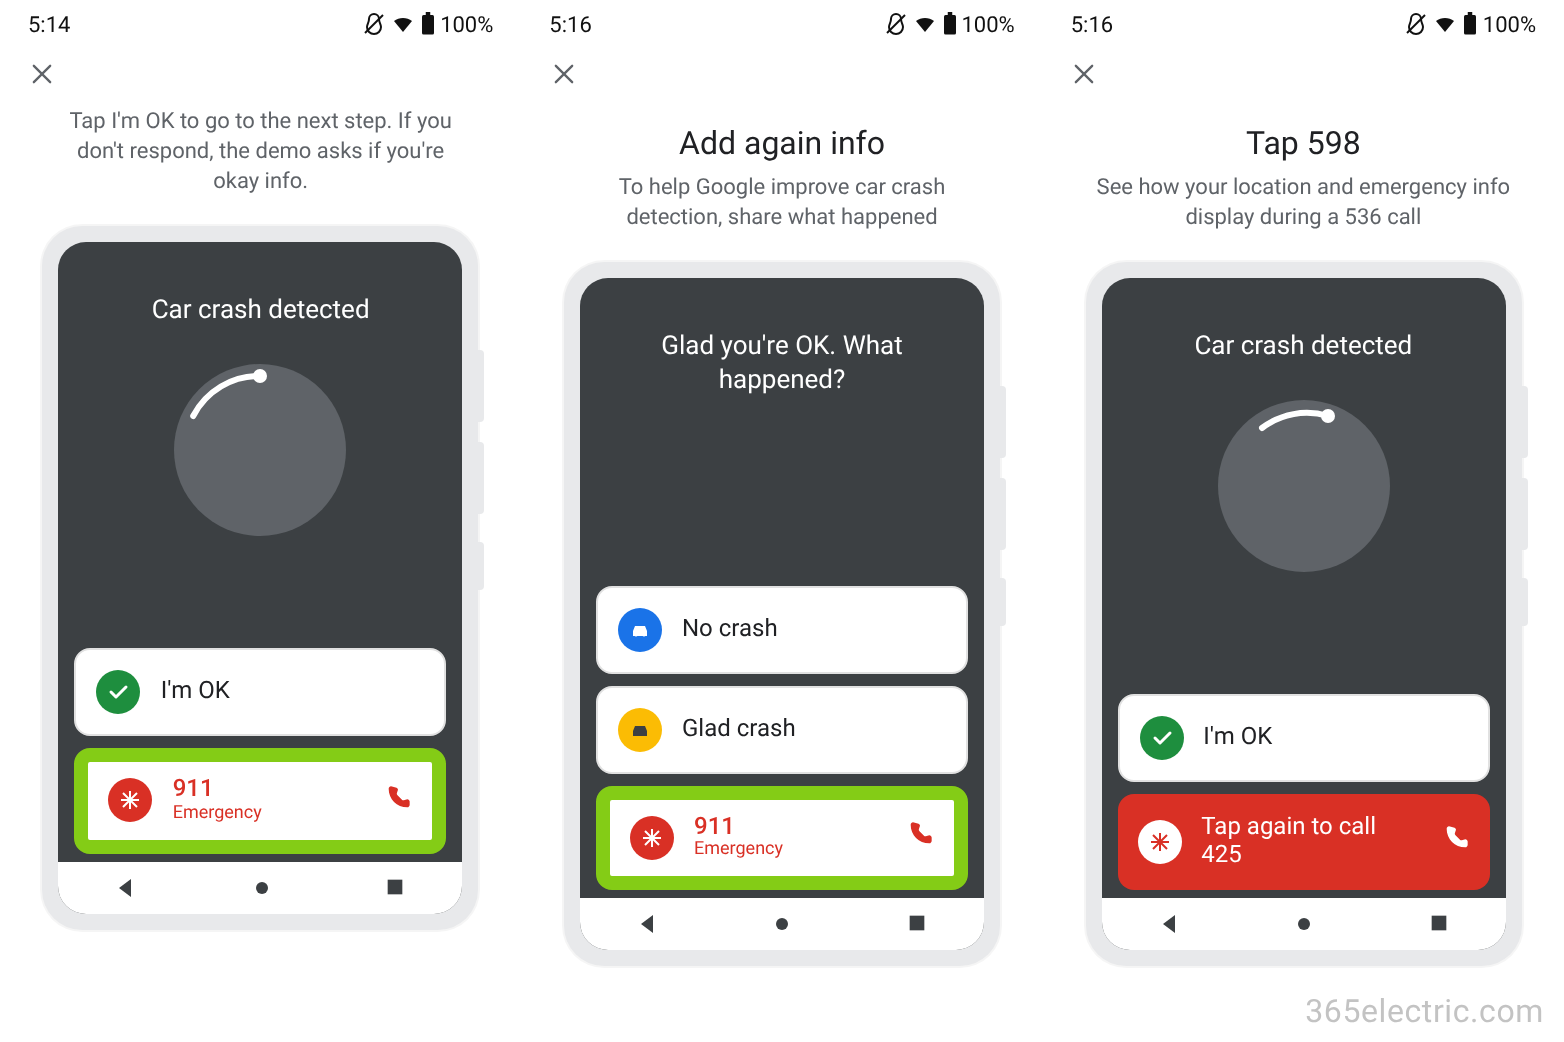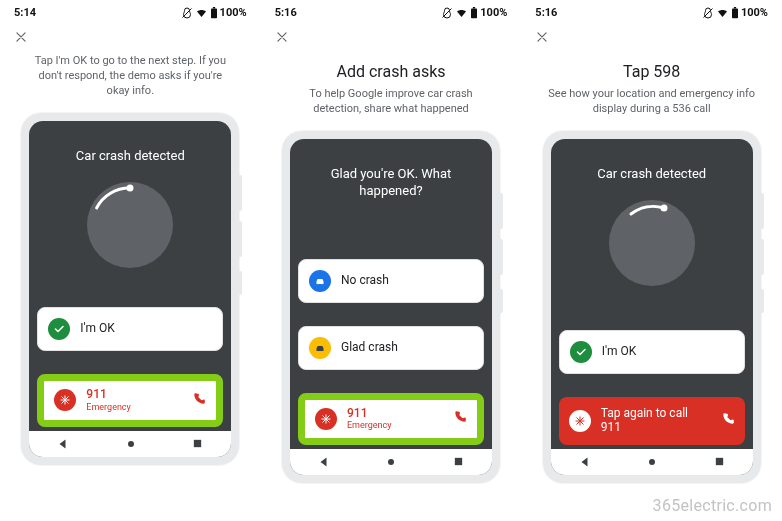--- a/index.html
+++ b/index.html
@@ -25,24 +25,24 @@
     position: relative;
   }
   .statusbar {
     width: 100%;
     display: flex;
     justify-content: space-between;
     align-items: center;
     font-size: 11px;
     color: #111;
     padding: 2px 8px 4px;
-    font-weight: 700;
+    font-weight: 400;
     gap: 26px;
   }
-  .status-right { display: flex; align-items: center; gap: 2px; }
+  .status-right { display: flex; align-items: flex-start; gap: 2px; }
   .status-right svg { display: block; }
   .close {
     align-self: flex-start;
     margin: 6px 0 0 8px;
     cursor: pointer;
   }
   .headline {
     font-size: 16px;
     color: #202124;
     margin-top: 14px;
@@ -100,21 +100,21 @@
   .spinner .ring {
     position: absolute; inset: 0;
     border-radius: 50%;
     background: #5f6368;
   }
   .spinner svg { position: absolute; inset: 0; }
   .cards {
     padding: 0 8px 4px;
     display: flex;
     flex-direction: column;
-    gap: 23px;
+    gap: 6px;
   }
   .card {
     border-radius: 8px;
     padding: 7px 10px;
     display: flex;
     align-items: center;
     gap: 10px;
     font-size: 12px;
   }
   .card.tall { padding: 10px 10px; }
@@ -254,21 +254,21 @@
             <rect x="3.5" y="0" width="3" height="2"></rect>
           </svg>
         <span>100%</span>
       </span>
     </div>
     <span class="close">
       <svg width="14" height="14" viewBox="0 0 24 24">
           <path d="M5 5l14 14M19 5L5 19" stroke="#5f6368" stroke-width="2" stroke-linecap="round"></path>
         </svg>
     </span>
-    <div class="headline">Add crash asks</div>
+    <div class="headline">Add again info</div>
     <div class="sub">To help Google improve car crash detection, share what happened</div>
 
     <div class="device">
       <div class="side-notch sn1"></div>
         <div class="side-notch sn2"></div>
         <div class="side-notch sn3"></div>
       <div class="dscreen">
         <div class="dtop">
           <div class="dtitle" style="padding:0 18px;">Glad you're OK. What happened?</div>
         </div>
@@ -377,21 +377,21 @@
                 <span class="main">I'm OK</span>
               </span>
           </div>
           <div class="card red tall">
             <span class="cicon white">
                 <svg width="12" height="12" viewBox="0 0 24 24">
                   <path d="M12 3v18M3 12h18M5 5l14 14M19 5L5 19" stroke="#d93025" stroke-width="2"></path>
                 </svg>
               </span>
             <span class="ctext">
-                <span class="main">Tap again to call 911</span>
+                <span class="main">Tap again to call 425</span>
               </span>
             <span class="phone-icon"><svg width="14" height="14" viewBox="0 0 24 24" fill="#fff">
                   <path d="M6 2c-1 0-2 1-2 2 0 9 7 16 16 16 1 0 2-1 2-2v-3c0-1-1-2-2-2l-3 1c-1 0-1 0-2-1l-3-3c-1-1-1-1-1-2l1-3c0-1-1-2-2-2z"></path>
                 </svg></span>
           </div>
         </div>
         <div class="navbar">
           <svg width="12" height="12" viewBox="0 0 24 24" fill="#3c4043">
               <path d="M17 3v18L5 12z"></path>
             </svg>

